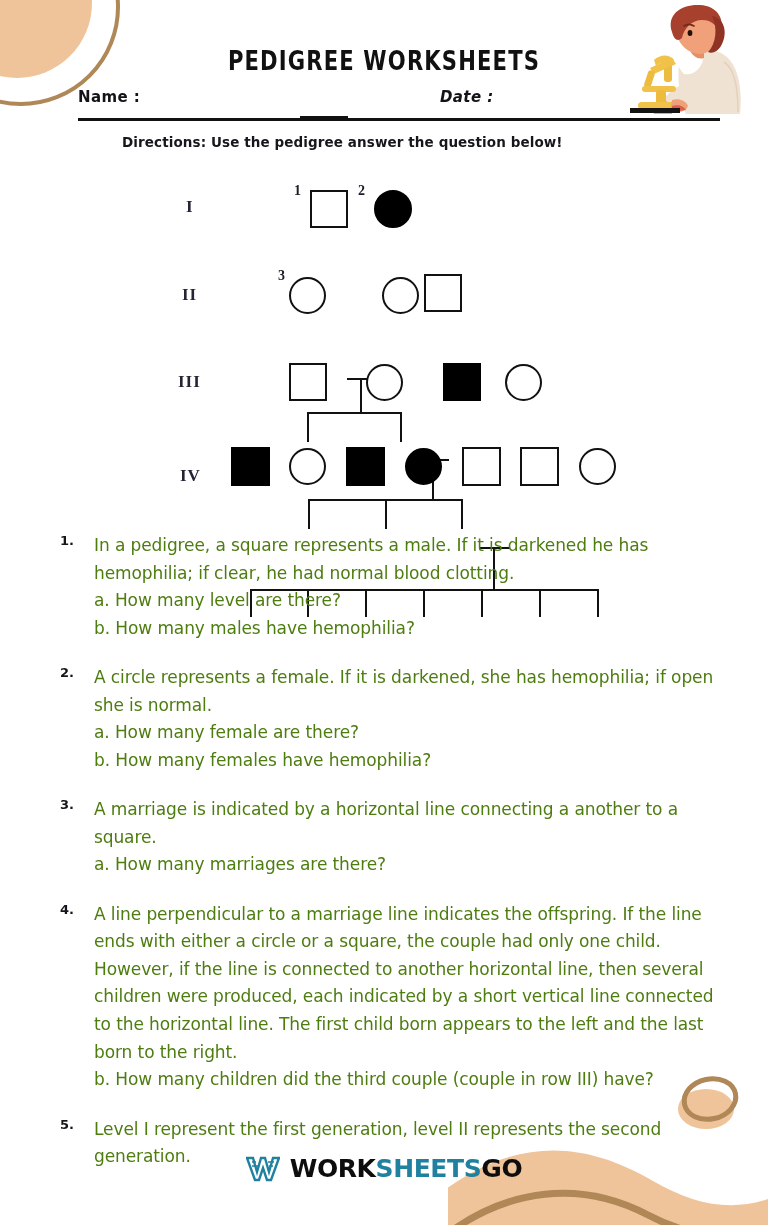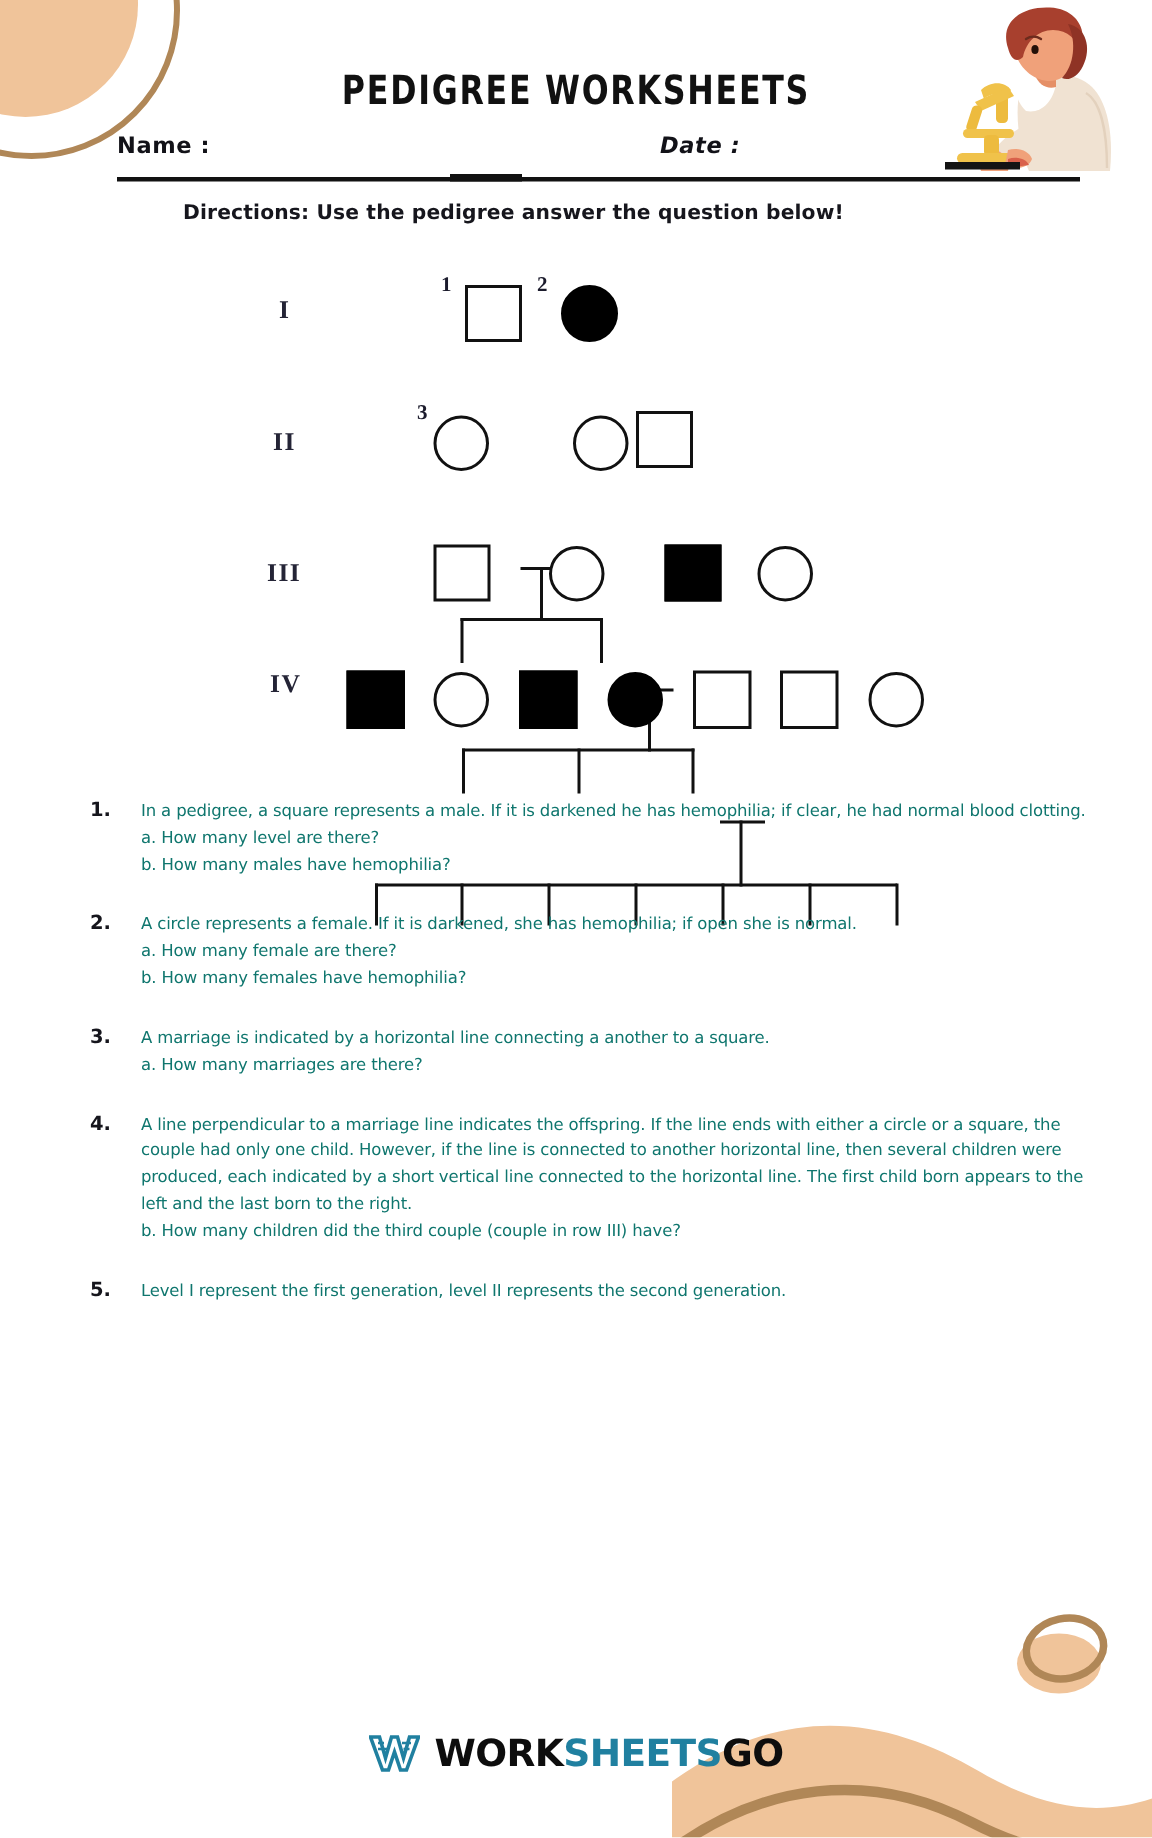--- a/index.html
+++ b/index.html
@@ -146,23 +146,23 @@
     flex: 0 0 34px;
     font-family: "DejaVu Sans", sans-serif;
     font-weight: 700;
     font-size: 13px;
     color: #15151c;
     padding-top: 1px;
   }
   .q-body {
     flex: 1 1 auto;
     font-family: "DejaVu Sans", sans-serif;
-    font-size: 11px;
+    font-size: 17px;
     line-height: 1.62;
-    color: #0f766e;
+    color: #4d7c0f;
     letter-spacing: -0.1px;
   }
   .q-sub { display: block; }
 
   
   #footer-logo {
     position: absolute;
     left: 0; right: 0; bottom: 42px;
     display: flex;
     align-items: center;
@@ -237,21 +237,21 @@
 
       <rect x="10" y="106" width="50" height="5" fill="#141414"></rect>
     </svg>
   </div>
 
   <div id="pedigree">
 
     <div class="gen-label" style="left:186px; top:27px;">I</div>
     <div class="gen-label" style="left:182px; top:115px;">II</div>
     <div class="gen-label" style="left:178px; top:202px;">III</div>
-    <div class="gen-label" style="left:180px; top:276px;">IV</div>
+    <div class="gen-label" style="left:180px; top:296px;">IV</div>
 
     <div class="ped-line h" style="left:347px; top:208px; width:29px;"></div>
 
     <div class="ped-line v" style="left:360px; top:208px; height:36px;"></div>
 
     <div class="ped-line h" style="left:307px; top:242px; width:95px;"></div>
 
     <div class="ped-line v" style="left:307px; top:242px; height:30px;"></div>
     <div class="ped-line v" style="left:400px; top:242px; height:30px;"></div>
 

